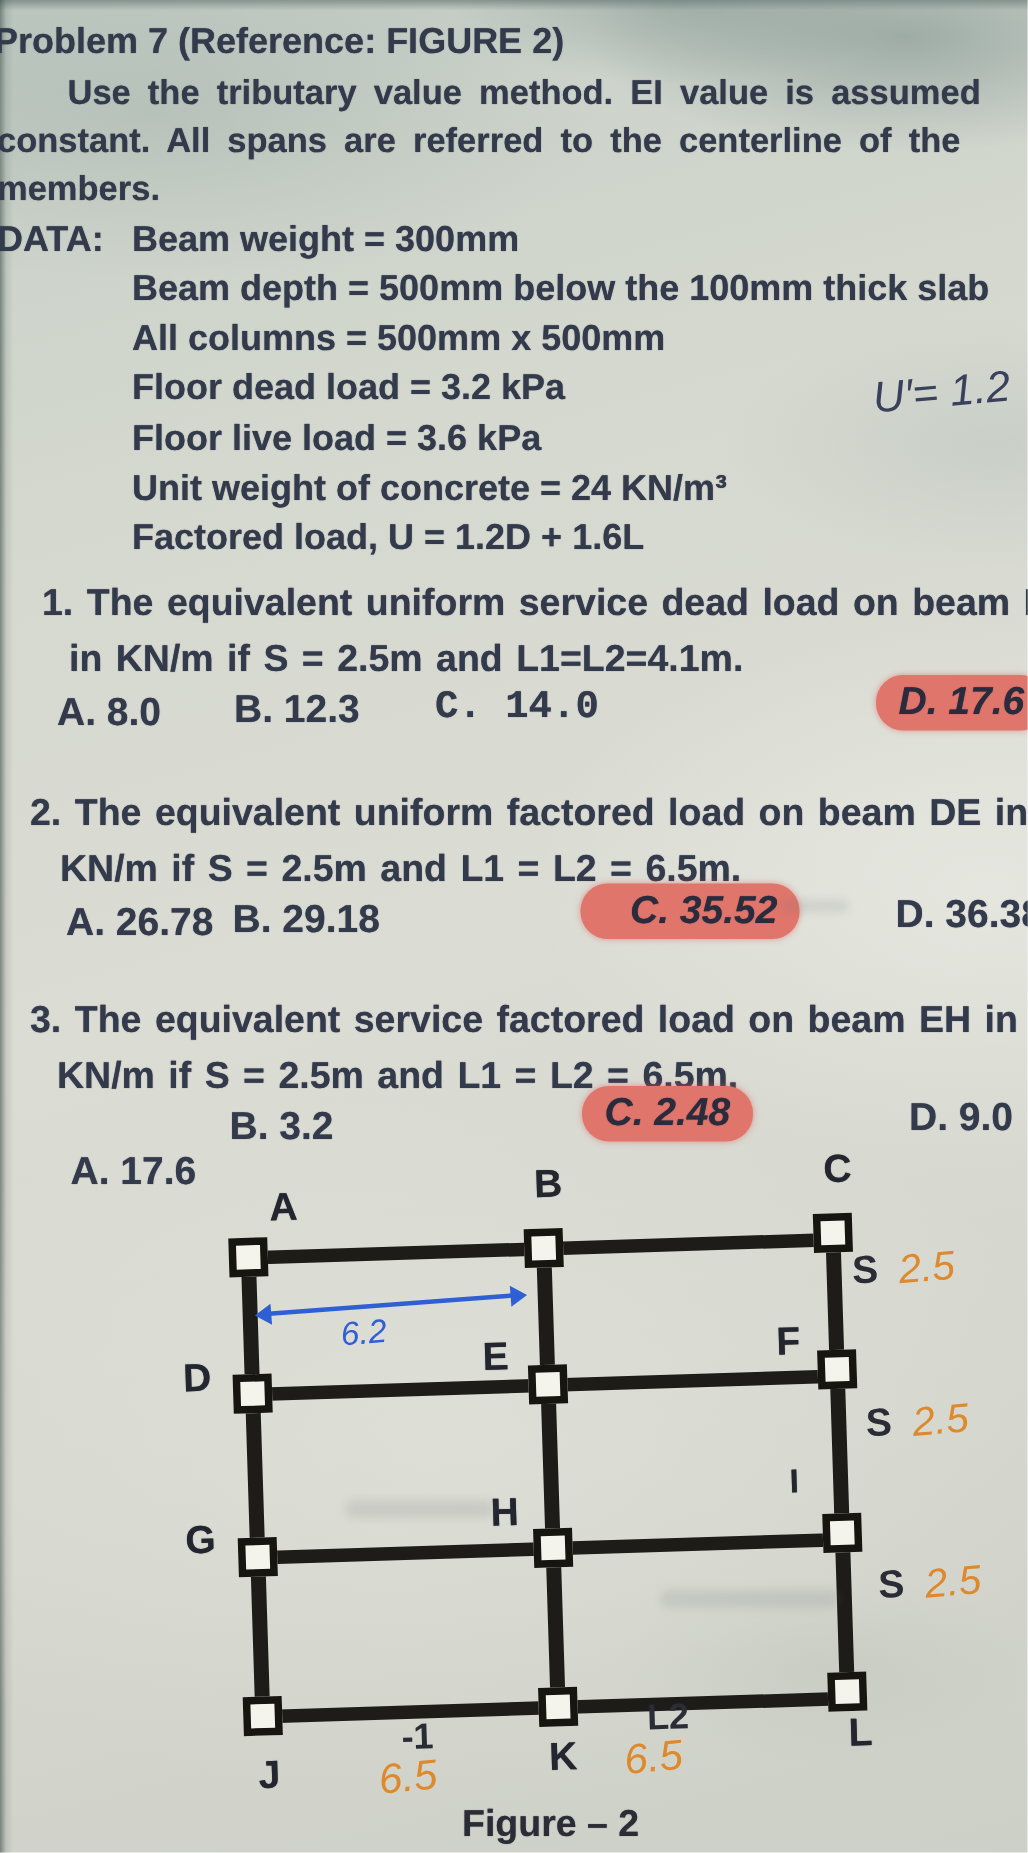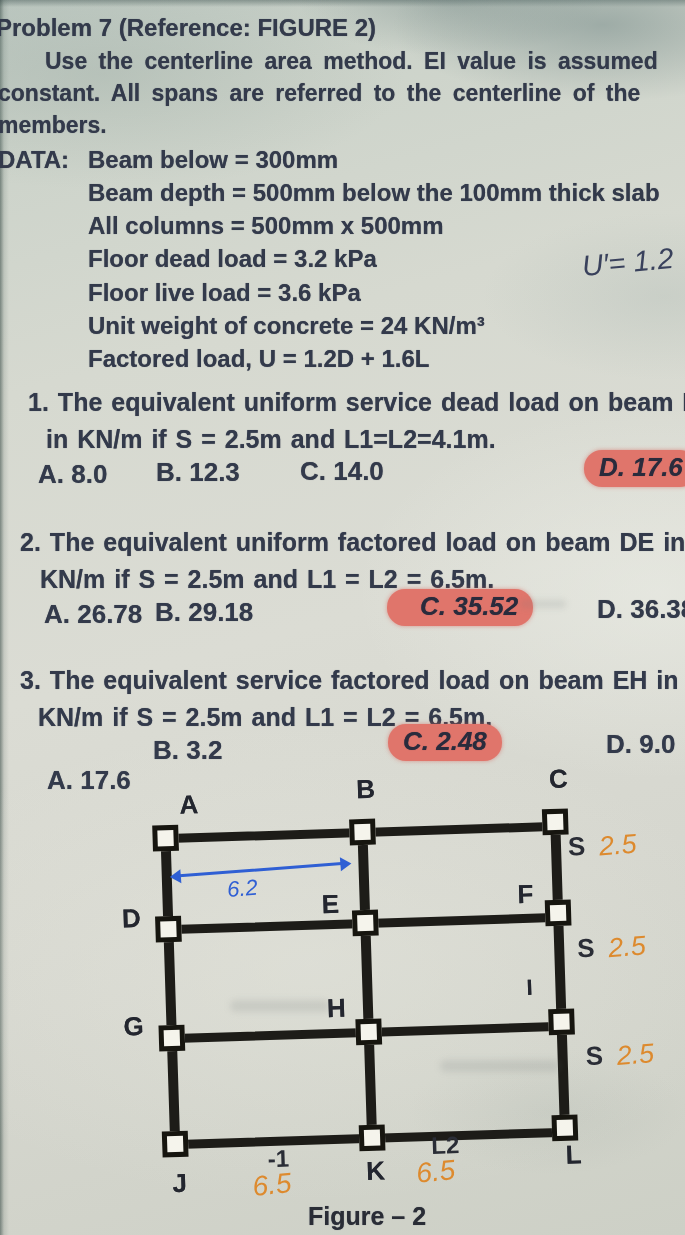--- a/index.html
+++ b/index.html
@@ -38,21 +38,21 @@
   #dlabel{left:-2px;top:146px;}
   .dl{left:88px;font-size:24px;}
   #dl1{top:146px;} #dl2{top:179px;} #dl3{top:212px;} #dl4{top:245px;}
   #dl5{top:279px;} #dl6{top:312px;} #dl7{top:345px;}
   #hw-note{left:582px;top:246px;font-size:29px;font-weight:400;font-style:italic;
            color:#39415c;transform:rotate(-5deg);text-shadow:none;}
   
   #q1l1{left:28px;top:388px;} #q1l2{left:46px;top:425px;}
   #q2l1{left:20px;top:528px;} #q2l2{left:40px;top:565px;}
   #q3l1{left:20px;top:666px;} #q3l2{left:38px;top:703px;}
-  #q1o1{left:38px;top:459px;} #q1o2{left:156px;top:457px;} #q1o3{left:300px;top:456px;}
+  #q1o1{left:38px;top:459px;} #q1o2{left:156px;top:457px;} #q1o3{left:290px;top:456px;font-family:Liberation Mono, monospace;}
   #q1o4{left:584px;top:450px;}
   #q2o1{left:44px;top:599px;} #q2o2{left:155px;top:597px;} #q2o3{left:387px;top:589px;padding-left:33px;}
   #q2o4{left:597px;top:594px;}
   #q3o1{left:47px;top:737px;margin-top:28px;} #q3o2{left:153px;top:735px;} #q3o3{left:388px;top:724px;}
   #q3o4{left:606px;top:729px;}
   
   #fig{position:absolute;left:140px;top:800px;width:450px;height:352px;
        transform:rotate(-1.8deg);}
   .hb,.vb,.sq{position:absolute;}
   .hb{left:23px;width:402px;height:9px;background:#1d1c18;border-radius:2px;}
@@ -88,25 +88,25 @@
   #caption{left:308px;top:1202px;font-size:25px;color:#2a2d36;}
   .smudge{position:absolute;background:rgba(110,116,118,0.16);filter:blur(3px);border-radius:6px;}
   #sm1{left:230px;top:1000px;width:100px;height:12px;}
   #sm2{left:440px;top:1060px;width:120px;height:12px;}
   #sm3{left:520px;top:600px;width:46px;height:8px;}
 </style>
 </head>
 <body>
 
 <div class="txt" id="title">Problem 7 (Reference: FIGURE 2)</div>
-<div class="txt t23" id="il1">Use the centerline area method. EI value is assumed</div>
+<div class="txt t23" id="il1">Use the tributary value method. EI value is assumed</div>
 <div class="txt t23" id="il2">constant. All spans are referred to the centerline of the</div>
 <div class="txt t23" id="il3">members.</div>
 <div class="txt t24" id="dlabel">DATA:</div>
-<div class="txt dl" id="dl1">Beam below = 300mm</div>
+<div class="txt dl" id="dl1">Beam weight = 300mm</div>
 <div class="txt dl" id="dl2">Beam depth = 500mm below the 100mm thick slab</div>
 <div class="txt dl" id="dl3">All columns = 500mm x 500mm</div>
 <div class="txt dl" id="dl4">Floor dead load = 3.2 kPa</div>
 <div class="txt dl" id="dl5">Floor live load = 3.6 kPa</div>
 <div class="txt dl" id="dl6">Unit weight of concrete = 24 KN/m³</div>
 <div class="txt dl" id="dl7">Factored load, U = 1.2D + 1.6L</div>
 <div class="txt" id="hw-note">U′= 1.2</div>
 
 <div class="txt q" id="q1l1"><span class="qnum">1.</span><span>The equivalent uniform service dead load on beam DE</span></div>
 <div class="txt q" id="q1l2">in KN/m if S = 2.5m and L1=L2=4.1m.</div>

